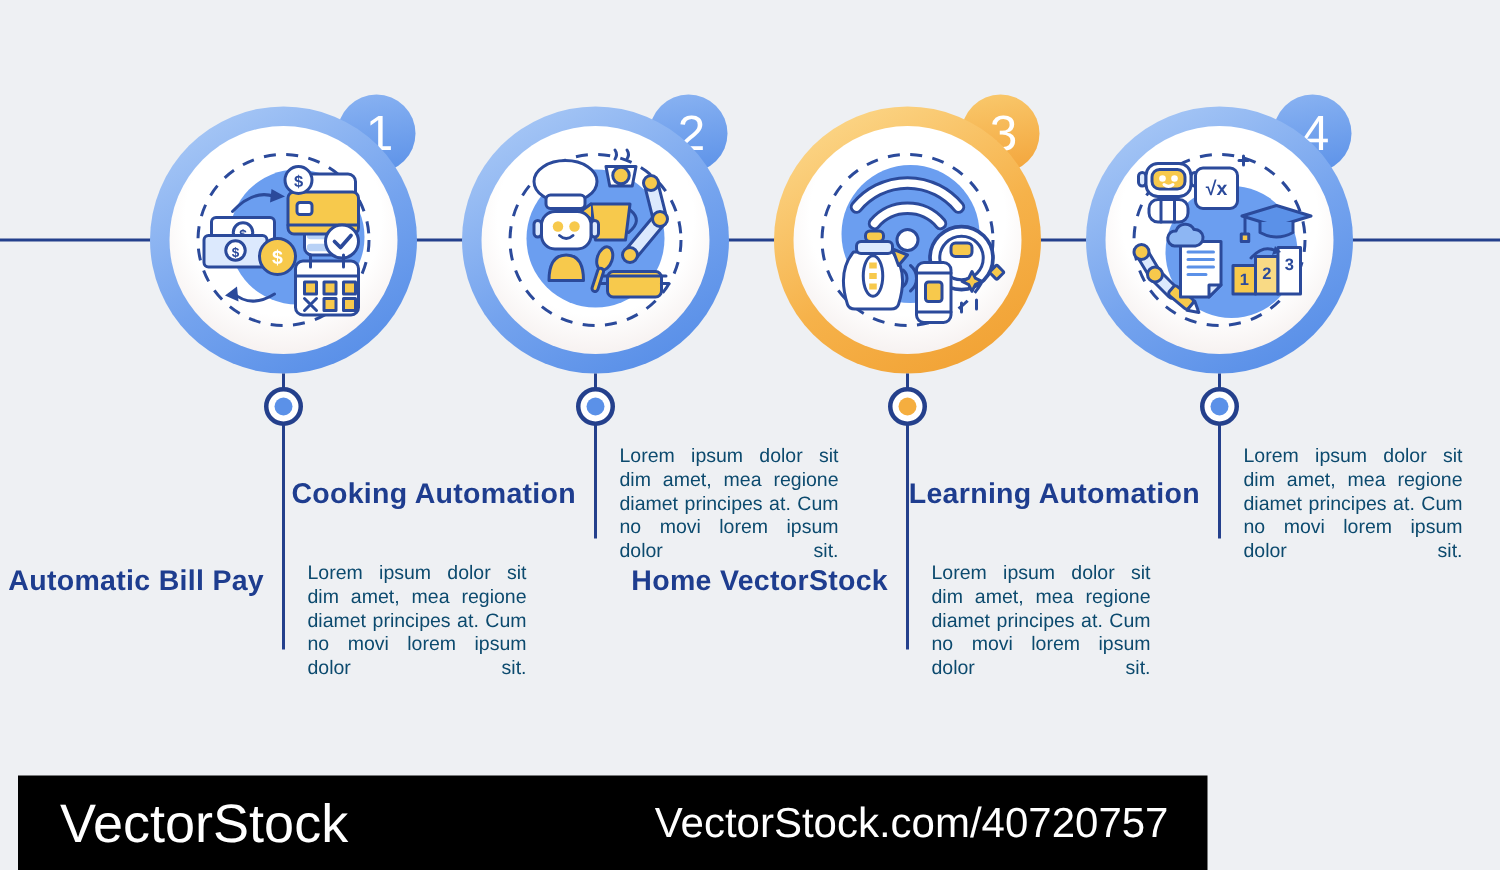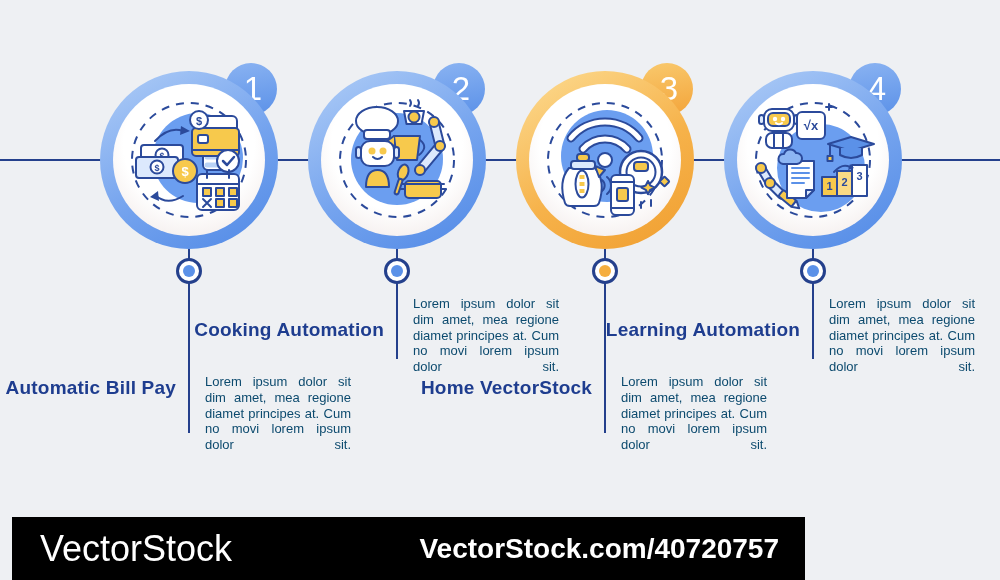--- a/index.html
+++ b/index.html
@@ -30,21 +30,21 @@
   .title{right:calc(1000px - var(--cx) + 13px);margin:0;font-size:19px;font-weight:bold;
          color:#1e3d8f;white-space:nowrap;letter-spacing:.2px;}
   .text-low  .title{top:377px;}
   .text-high .title{top:319px;}
   .desc{left:calc(var(--cx) + 16px);width:146px;margin:0;font-size:13px;line-height:15.8px;
         color:#0c4a6e;text-align:justify;text-align-last:justify;}
   .text-low  .desc{top:374px;}
   .text-high .desc{top:296px;}
   .footer{position:absolute;left:0;top:517px;width:793px;height:63px;background:#000;margin-left:12px;}
   .brand{position:absolute;left:28px;top:0;height:63px;line-height:63px;color:#fff;font-size:36px;}
-  .site{position:absolute;right:26px;top:0;height:63px;line-height:63px;color:#fff;font-size:28px;font-weight:bold;}
+  .site{position:absolute;right:26px;top:0;height:63px;line-height:63px;color:#fff;font-size:28px;}
   svg text{font-family:"Liberation Sans",sans-serif;font-weight:bold;}
 </style>
 </head>
 <body>
 
 <div class="canvas">
   <div class="timeline"></div>
 
   <div class="step blue text-low" style="--cx:189px">
     <div class="badge">

